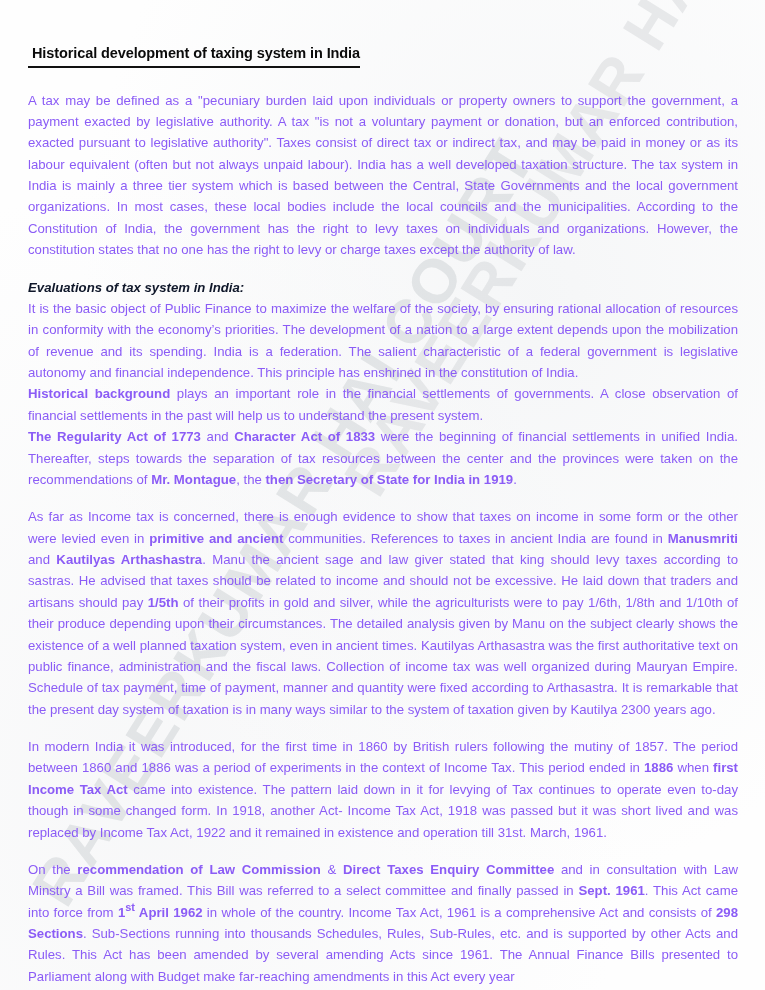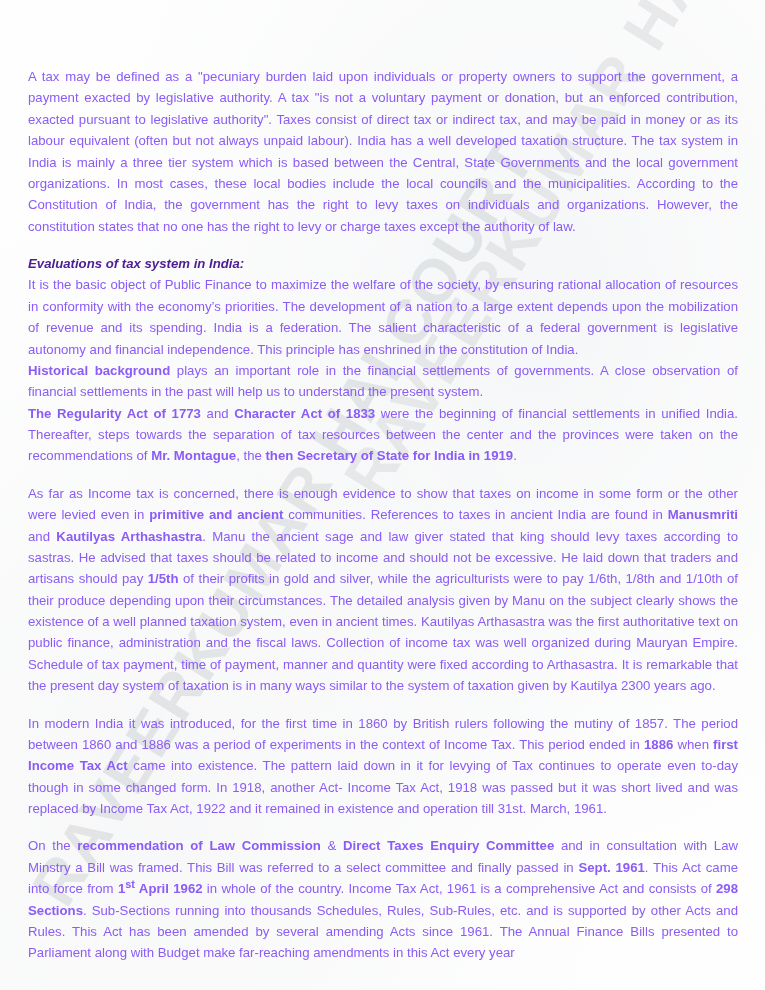--- a/index.html
+++ b/index.html
@@ -95,37 +95,38 @@
 
   .b { font-weight: 700; }
   sup { font-size: 11px; vertical-align: super; line-height: 0; font-weight: 700; margin-top: 44px; }
 
   .sub-head {
     font-size: 13.2px;
     font-weight: 700;
     font-style: italic;
     line-height: 1.62;
     margin: 0;
-    color: #4c1d95;
+    color: #0f172a;
   }
 </style>
 </head>
 <body>
 
 <div id="page">
 
   <div id="paper-tint"></div>
 
   <div id="watermark-layer">
     <div class="wm" id="wm-1">RAVEERKUMAR HAI COURT</div>
     <div class="wm" id="wm-2">RAVEERKUMAR HAI COURT</div>
   </div>
 
   <div id="content">
 
+    <h1 class="doc-title">Historical development of taxing system in India</h1>
 
     <div class="gap-lg"></div>
 
     <p class="para"><span>A tax may be defined as a "pecuniary burden laid upon individuals or property owners to support the government, a payment exacted by legislative authority. A tax "is not a voluntary payment or donation, but an enforced contribution, exacted pursuant to legislative authority". Taxes consist of direct tax or indirect tax, and may be paid in money or as its labour equivalent (often but not always unpaid labour). India has a well developed taxation structure. The tax system in India is mainly a three tier system which is based between the Central, State Governments and the local government organizations. In most cases, these local bodies include the local councils and the municipalities. According to the Constitution of India, the government has the right to levy taxes on individuals and organizations. However, the constitution states that no one has the right to levy or charge taxes except the authority of law.</span></p>
 
     <div class="gap-md"></div>
 
     <div class="sub-head">Evaluations of tax system in India:</div>
 
     <p class="para"><span>It is the basic object of Public Finance to maximize the welfare of the society, by ensuring rational allocation of resources in conformity with the economy’s priorities. The development of a nation to a large extent depends upon the mobilization of revenue and its spending. India is a federation. The salient characteristic of a federal government is legislative autonomy and financial independence. This principle has enshrined in the constitution of India.</span></p>

